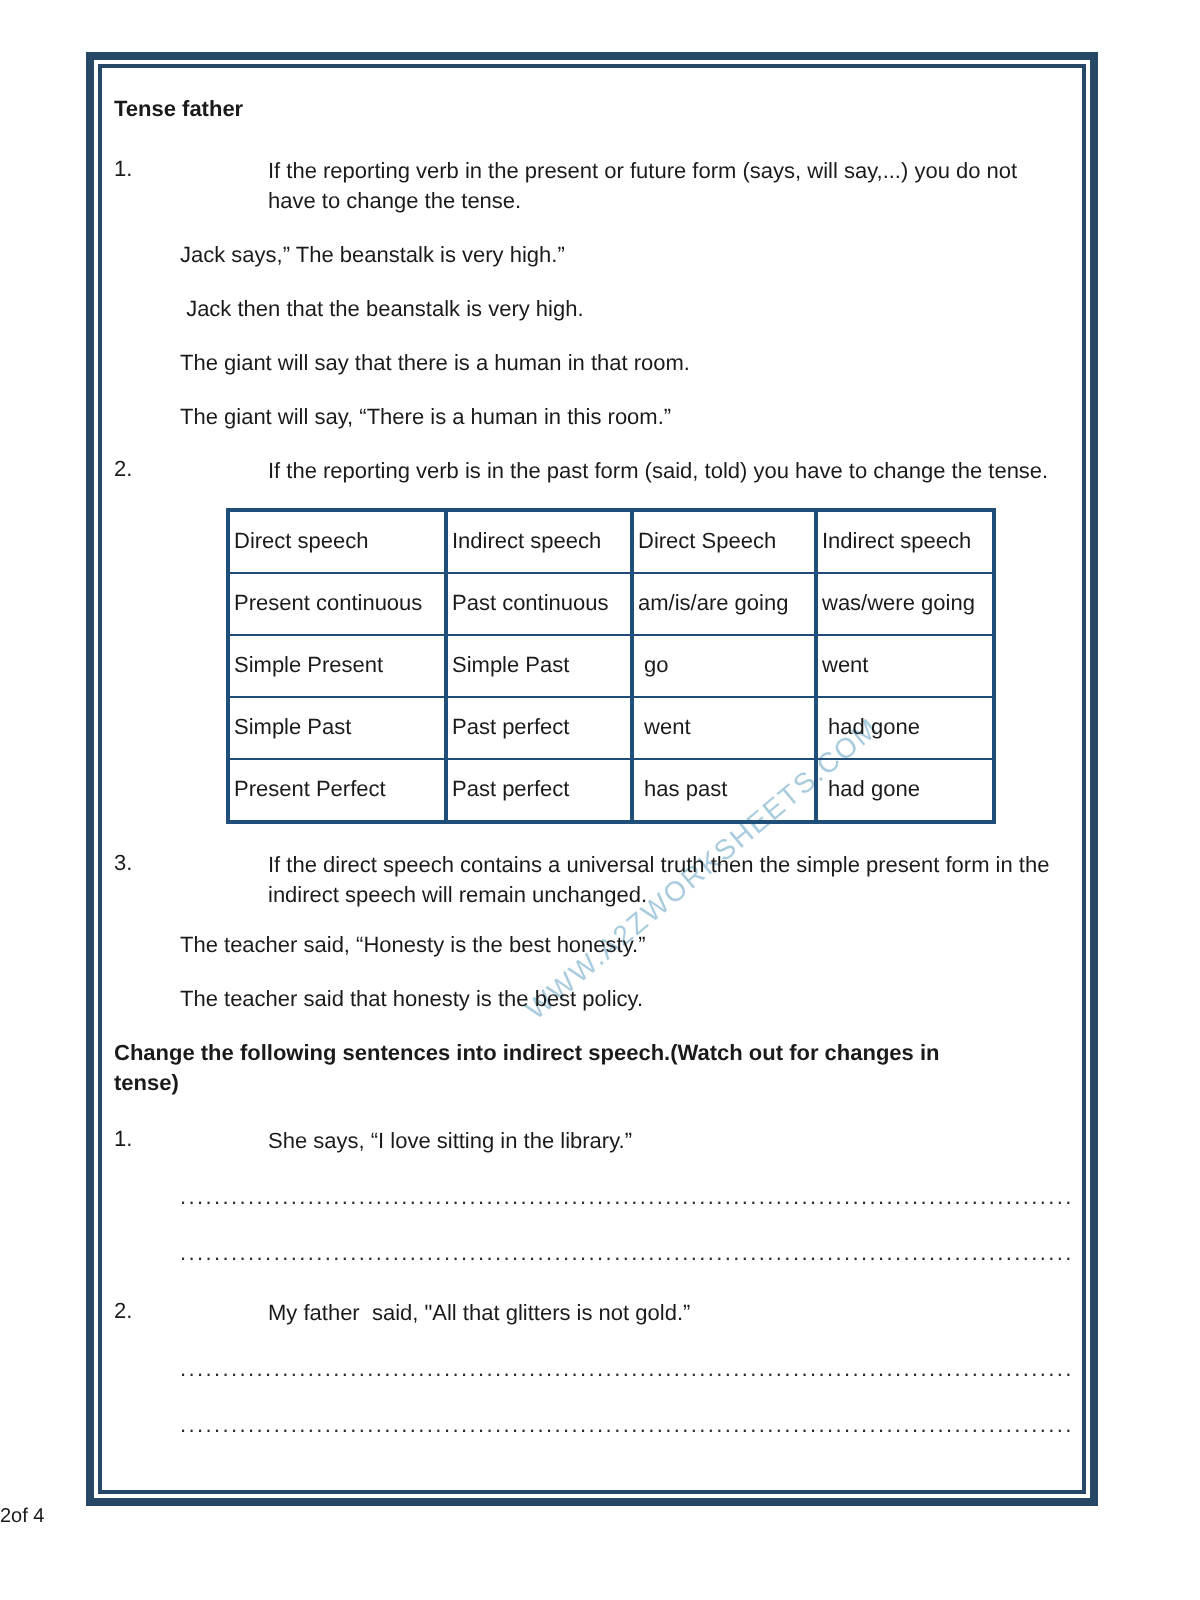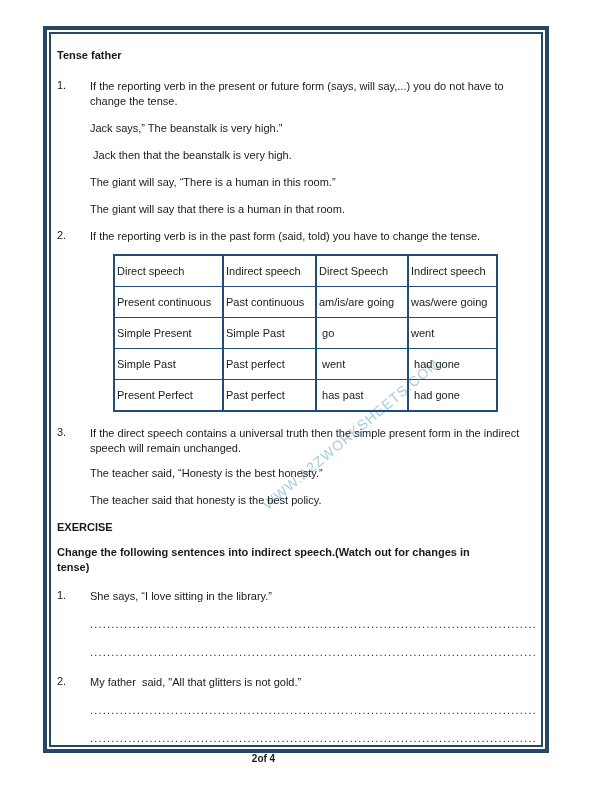--- a/index.html
+++ b/index.html
@@ -20,21 +20,21 @@
     position:absolute;left:300px;top:400px;width:260px;
     transform:translate(-50%,-50%) rotate(-40deg);
     text-align:center;font-size:14px;letter-spacing:1px;
     color:#a9cbde;z-index:0;white-space:nowrap;
   }
   .content{position:relative;z-index:1;}
   p{margin:0;line-height:15px;white-space:pre-wrap;}
   .title{font-weight:bold;margin:0 0 16px 0;}
   .item{display:flex;margin:0 0 12px 0;}
   .item .num{width:33px;flex:none;}
-  .item .body{width:445px;}
+  .item .body{width:445px;margin-left:44px;}
   .example{margin:0 0 12px 33px;width:445px;}
   .rule2{margin-bottom:10px;}
   .rule3{margin-bottom:10px;}
   table.speech{
     border-collapse:collapse;margin:0 0 14px 56px;
     background:transparent;
   }
   table.speech td{
     border-top:1px solid #1f4e79;border-bottom:1px solid #1f4e79;
     border-left:2px solid #1f4e79;border-right:2px solid #1f4e79;
@@ -45,43 +45,43 @@
   .col1{width:103px;} .col2{width:87px;} .col3{width:86px;} .col4{width:83px;}
   .exercise-heading{font-weight:bold;margin:0 0 10px 0;}
   .instruction{font-weight:bold;margin:0 0 14px 0;width:445px;}
   .question{margin-bottom:14px;}
   .dots{
     margin:0 0 13px 33px;width:445px;height:15px;
     overflow:hidden;white-space:nowrap;letter-spacing:1.2px;color:#2b2b2b;
   }
   .dots.last{margin-bottom:14px;}
   .page-footer{
-    position:absolute;left:0;top:753px;width:527px;text-align:center;
-    font-size:10px;color:#1a1a1a;font-weight:bold;
+    position:absolute;left:0;top:753px;width:527px;text-align:left;
+    font-size:10px;color:#1a1a1a;
   }
 </style>
 </head>
 <body>
 
 <div class="doc">
   <div class="doc-inner">
     <div class="watermark">WWW.A2ZWORKSHEETS.COM</div>
     <div class="content">
 
       <p class="title">Tense father</p>
 
       <div class="item">
         <span class="num">1.</span>
         <p class="body">If the reporting verb in the present or future form (says, will say,...) you do not have to change the tense.</p>
       </div>
 
       <p class="example">Jack says,” The beanstalk is very high.”</p>
       <p class="example"> Jack then that the beanstalk is very high.</p>
+      <p class="example">The giant will say that there is a human in that room.</p>
       <p class="example">The giant will say, “There is a human in this room.”</p>
-      <p class="example">The giant will say that there is a human in that room.</p>
 
       <div class="item rule2">
         <span class="num">2.</span>
         <p class="body">If the reporting verb is in the past form (said, told) you have to change the tense.</p>
       </div>
 
       <table class="speech">
         <tbody>
           <tr>
             <td class="col1">Direct speech</td>
@@ -117,21 +117,20 @@
       </table>
 
       <div class="item rule3">
         <span class="num">3.</span>
         <p class="body">If the direct speech contains a universal truth then the simple present form in the indirect speech will remain unchanged.</p>
       </div>
 
       <p class="example">The teacher said, “Honesty is the best honesty.”</p>
       <p class="example">The teacher said that honesty is the best policy.</p>
 
-      <p class="exercise-heading">EXERCISE</p>
       <p class="instruction">Change the following sentences into indirect speech.(Watch out for changes in tense)</p>
 
       <div class="item question">
         <span class="num">1.</span>
         <p class="body">She says, “I love sitting in the library.”</p>
       </div>
       <div class="dots">..........................................................................................................................................................</div>
       <div class="dots last">..........................................................................................................................................................</div>
 
       <div class="item question">

